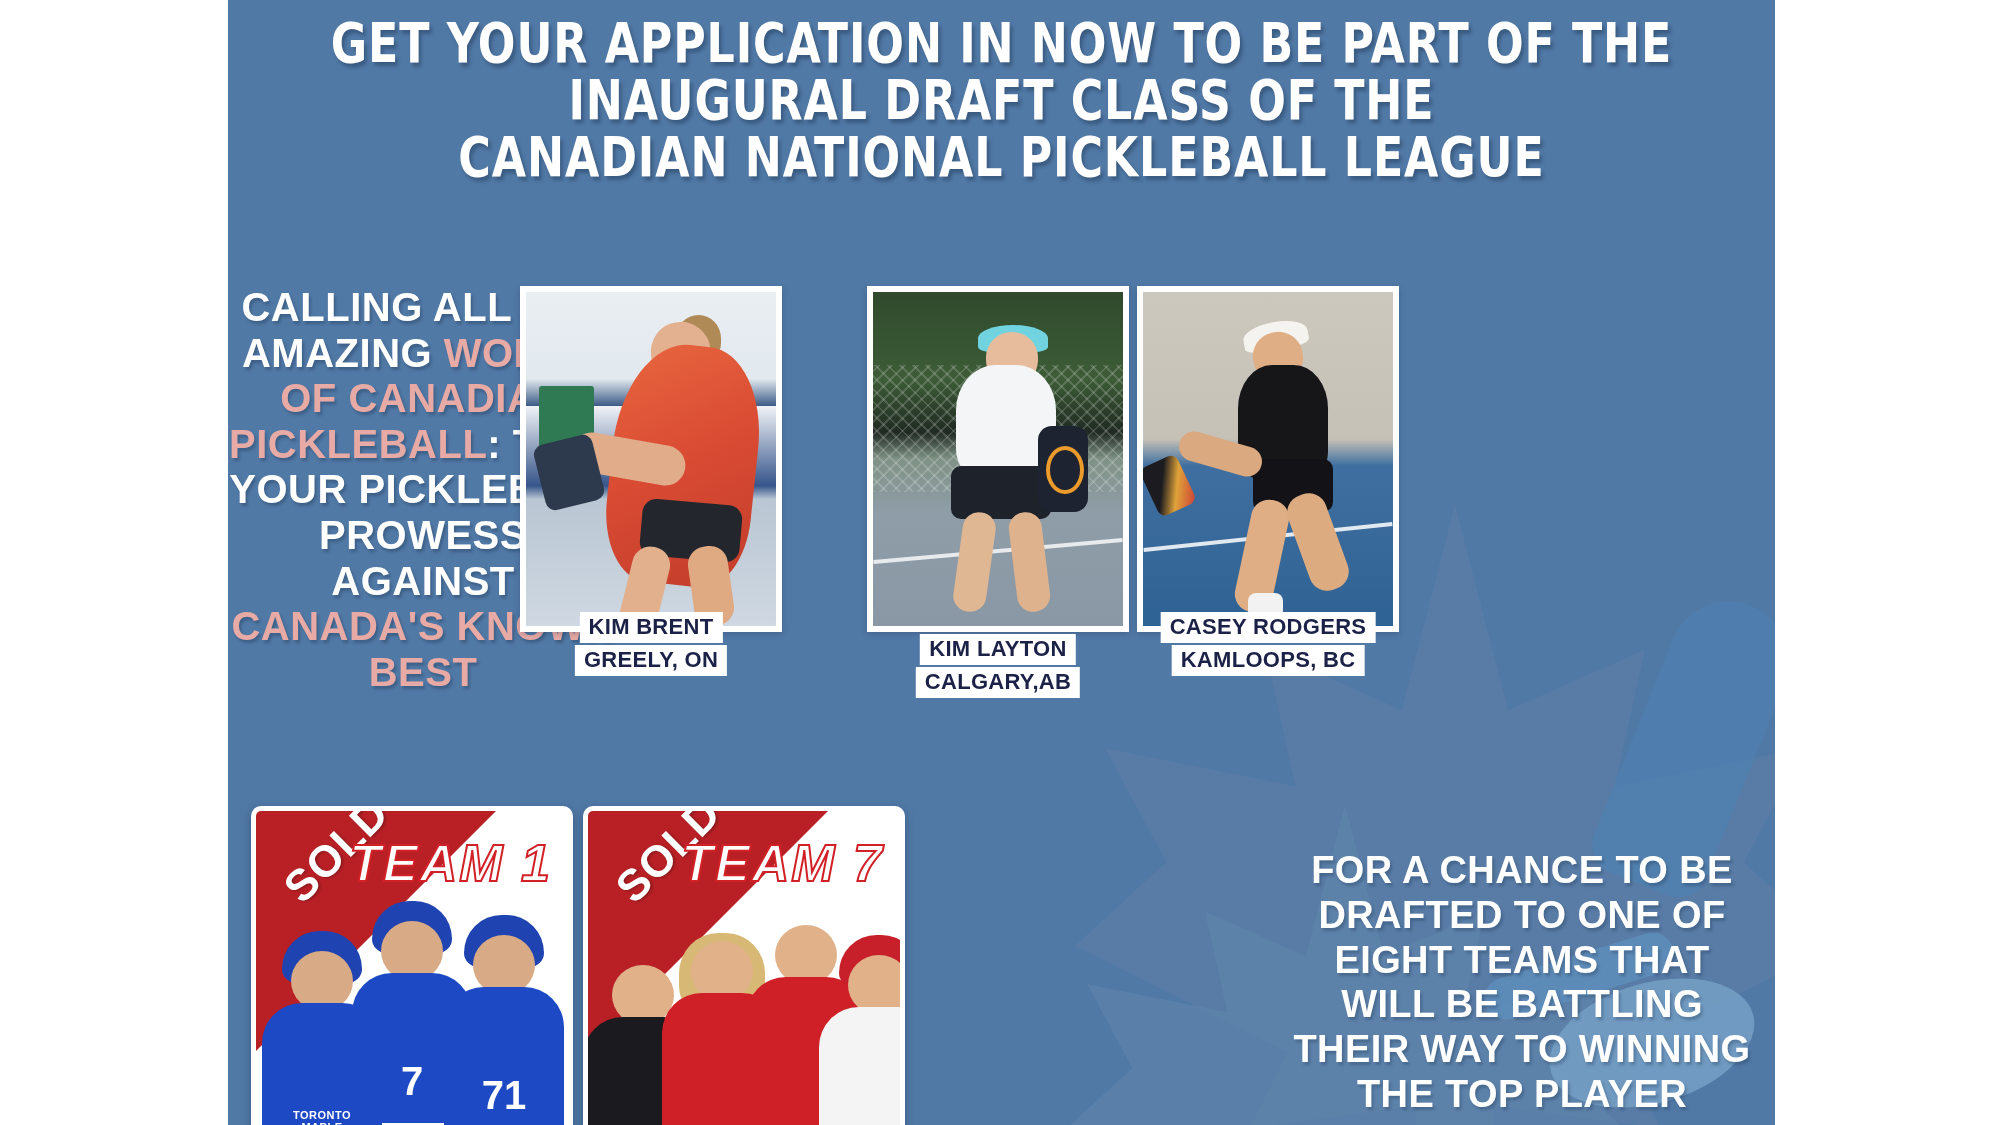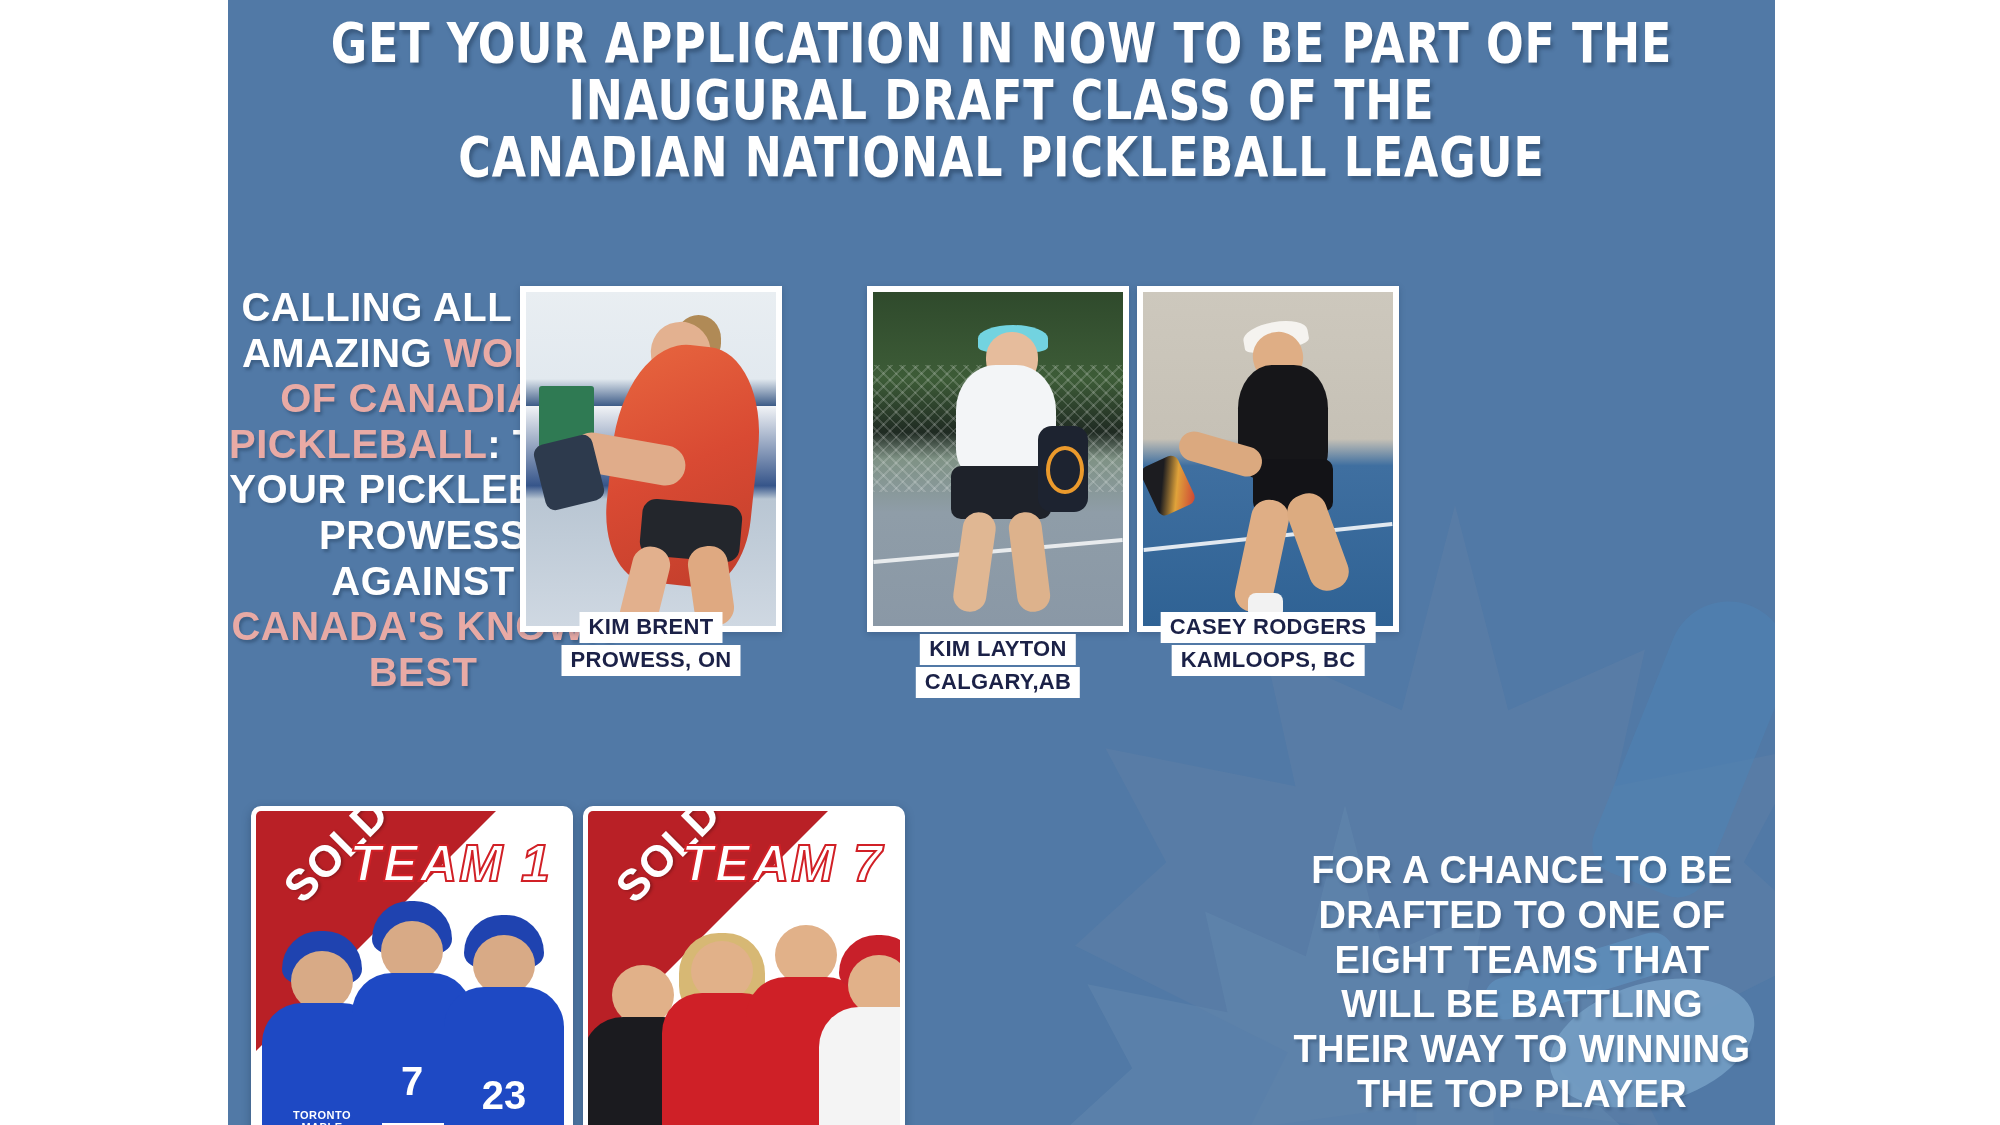--- a/index.html
+++ b/index.html
@@ -306,21 +306,21 @@
       <div class="head"></div>
       <div class="body"></div>
       <div class="shorts"></div>
       <div class="arm"></div>
       <div class="paddle"></div>
       <div class="leg1"></div>
       <div class="leg2"></div>
     </div>
     <div class="caption cap-a">
       <span>KIM BRENT</span>
-      <span>PROWESS, ON</span>
+      <span>GREELY, ON</span>
     </div>
   </div>
 
   <div class="player-card" style="left:639px">
     <div class="photo p2">
       <div class="fence"></div>
       <div class="line"></div>
       <div class="visor"></div>
       <div class="head"></div>
       <div class="body"></div>
@@ -372,21 +372,21 @@
           <div class="hel"></div>
           <div class="h"></div>
           <div class="j">
             <div class="num">7</div>
           </div>
         </div>
         <div class="pl leafA" style="left:188px;width:120px;height:236px;">
           <div class="hel"></div>
           <div class="h"></div>
           <div class="j">
-            <div class="num">23</div>
+            <div class="num">71</div>
           </div>
         </div>
       </div>
     </div>
   </div>
 
   <div class="team-card" style="left:355px">
     <div class="team-inner">
       <div class="sold-band2"></div>
       <div class="sold-text">SOLD</div>

